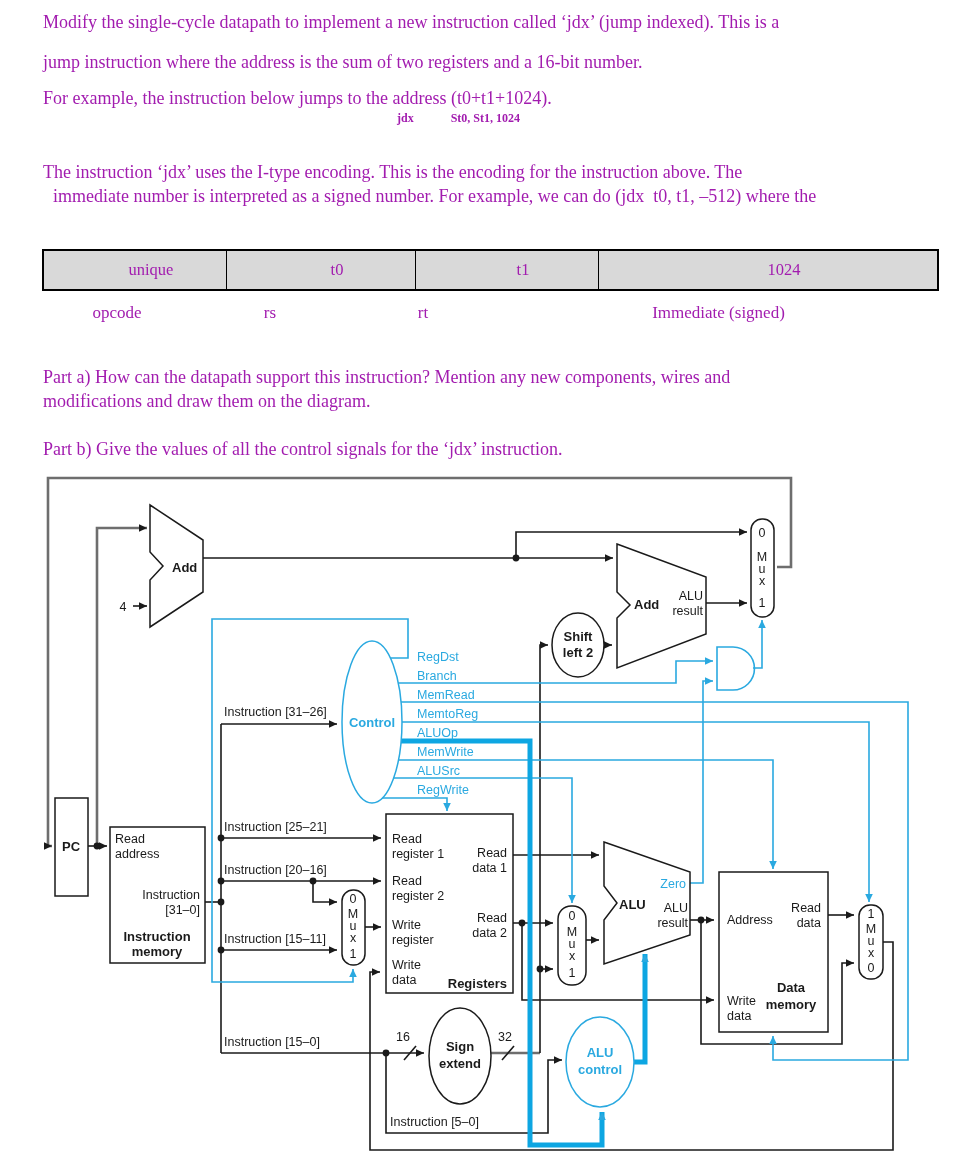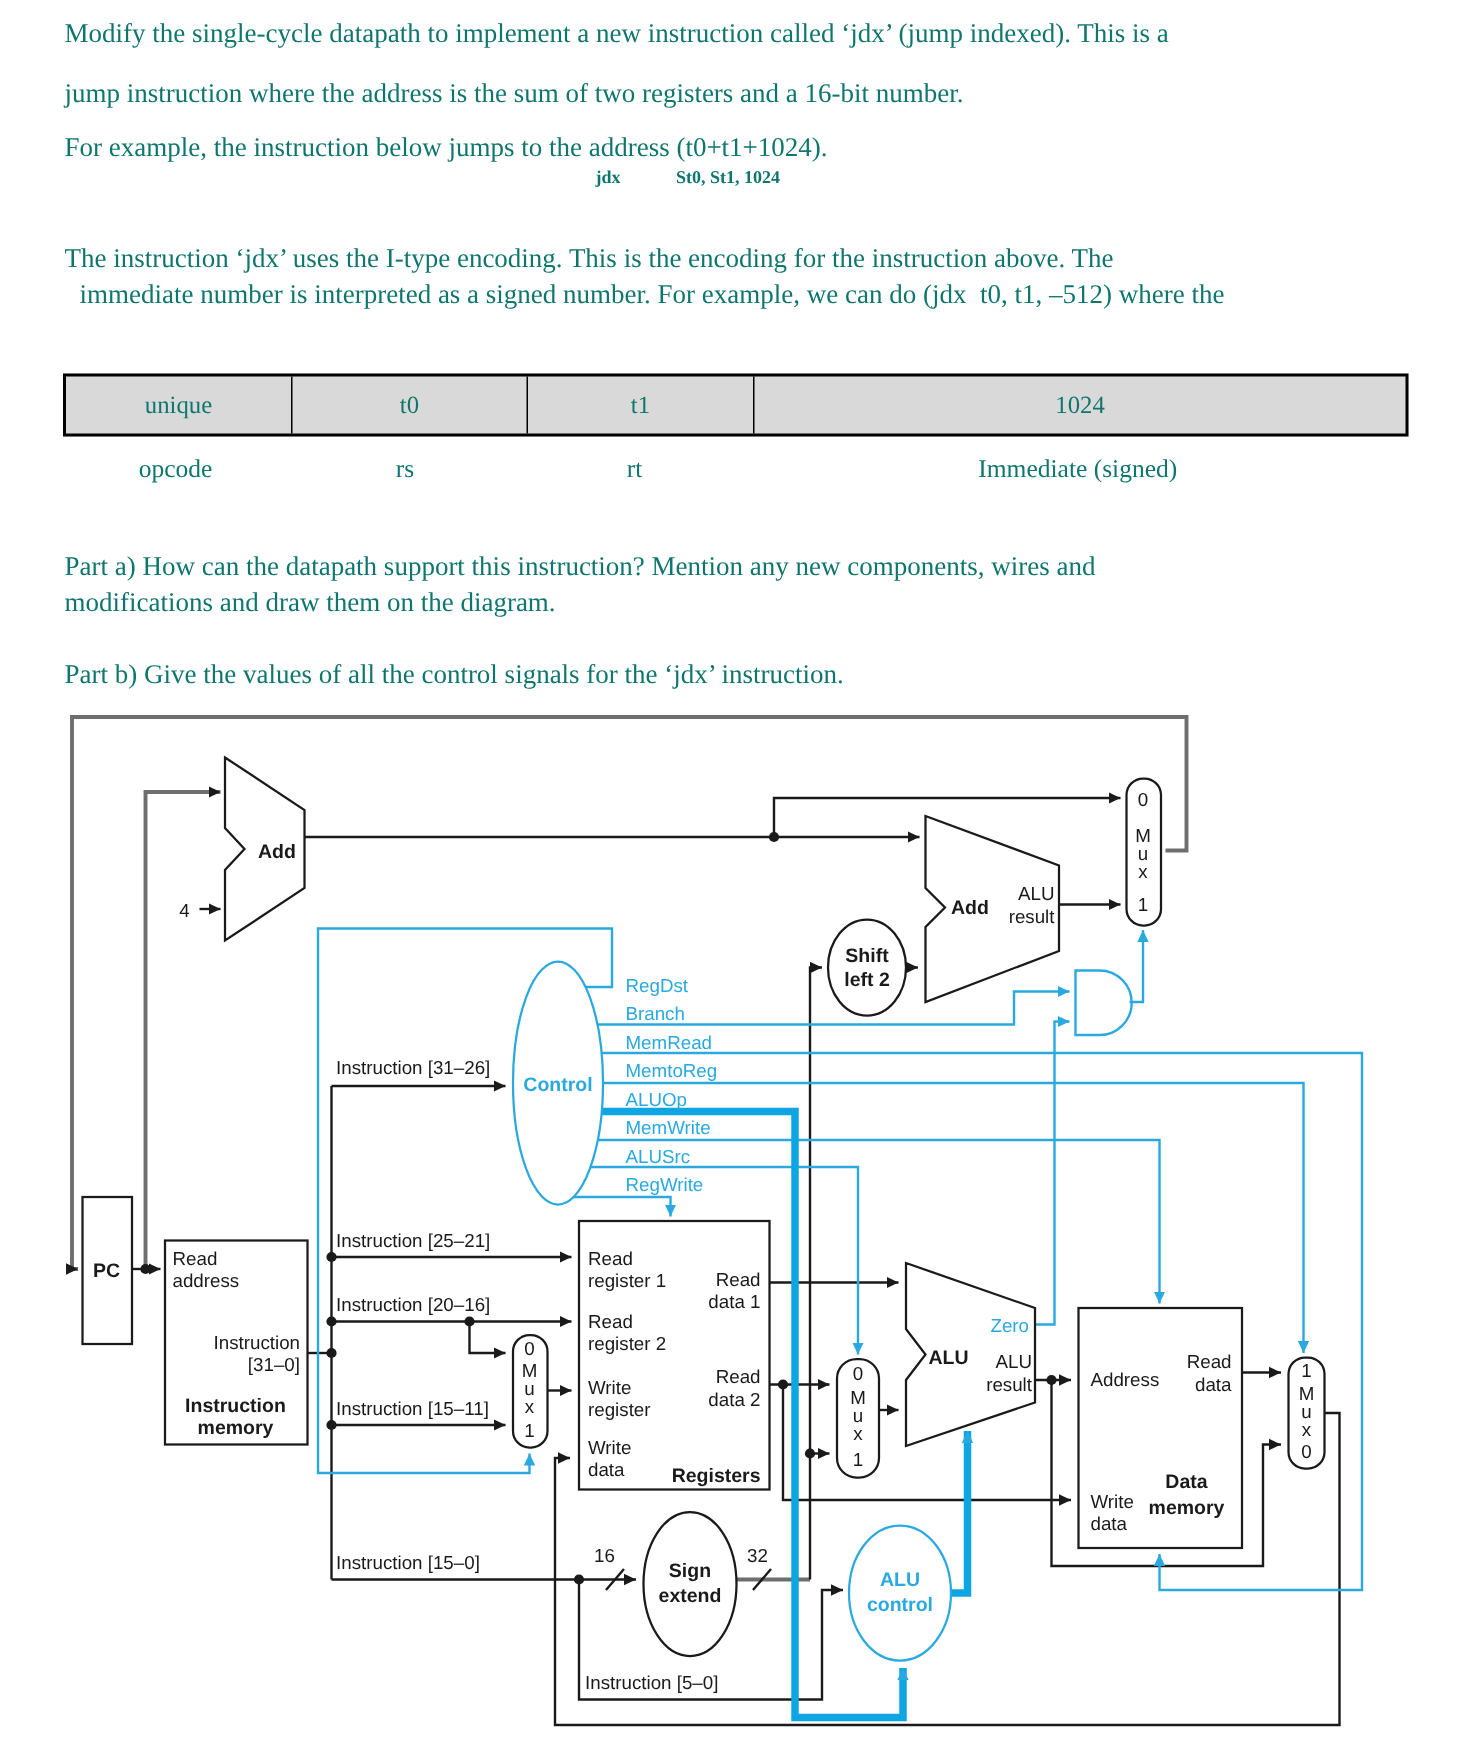--- a/index.html
+++ b/index.html
@@ -1,24 +1,24 @@
 <!DOCTYPE html>
 <html><head>
 <meta charset="utf-8">
 <style>
   html,body{margin:0;padding:0;background:#fff;}
   .page{position:relative;width:980px;height:1172px;background:#ffffff;overflow:hidden;
-        font-family:"Liberation Serif",serif;color:#0f766e;}
+        font-family:"Liberation Serif",serif;color:#a21caf;}
   .tline{position:absolute;font-size:18px;line-height:24px;white-space:nowrap;}
   .codeline{position:absolute;font-size:12px;font-weight:bold;white-space:pre;}
   
   .enc{position:absolute;left:42px;top:249px;width:897px;}
   .encrow{display:flex;border:2px solid #000;background:#d9d9d9;height:38px;}
   .enccell{border-left:1px solid #000;display:flex;align-items:center;justify-content:center;
-           font-size:16.5px;}
+           font-size:16.5px;padding-left:32px;}
   .enccell:first-child{border-left:none;}
   .lblrow{display:flex;margin-top:10px;height:24px;}
   .lblcell{display:flex;align-items:center;justify-content:center;font-size:17px;font-weight:normal;}
   .c1{width:150px;} .c2{width:156px;text-align:right;} .c3{width:150px;} .c4{width:441px;flex:1;}
   
   svg{position:absolute;left:0;top:0;}
   svg text{font-family:"Liberation Sans",sans-serif;font-size:12.5px;fill:#1a1a1a;}
   text.tb{font-weight:bold;font-size:13px;}
   text.tc{fill:#2aa9e0;}
   text.tcb{fill:#2aa9e0;font-weight:bold;font-size:13px;}

